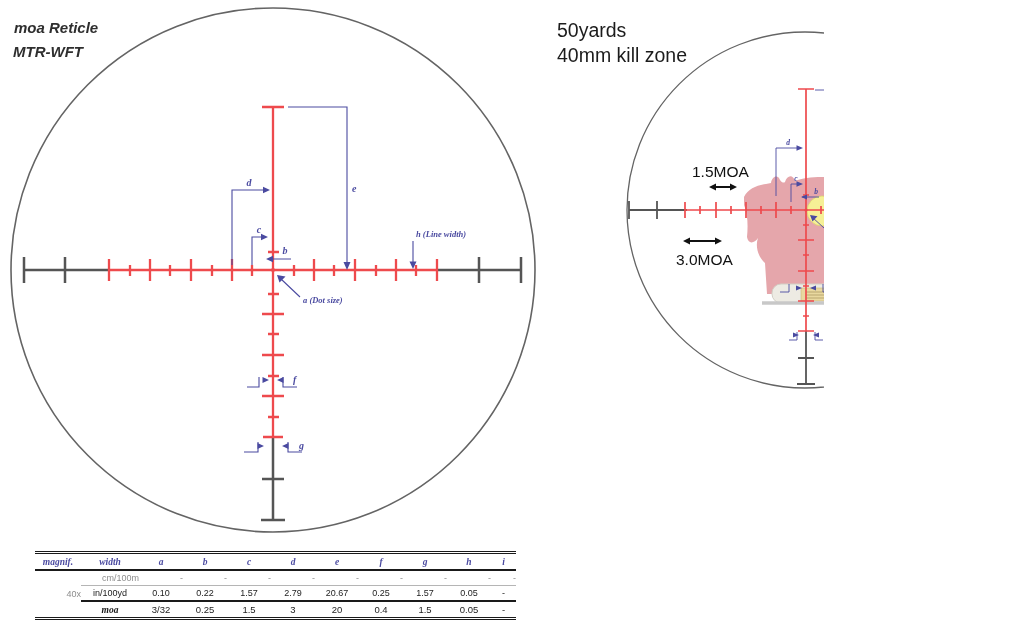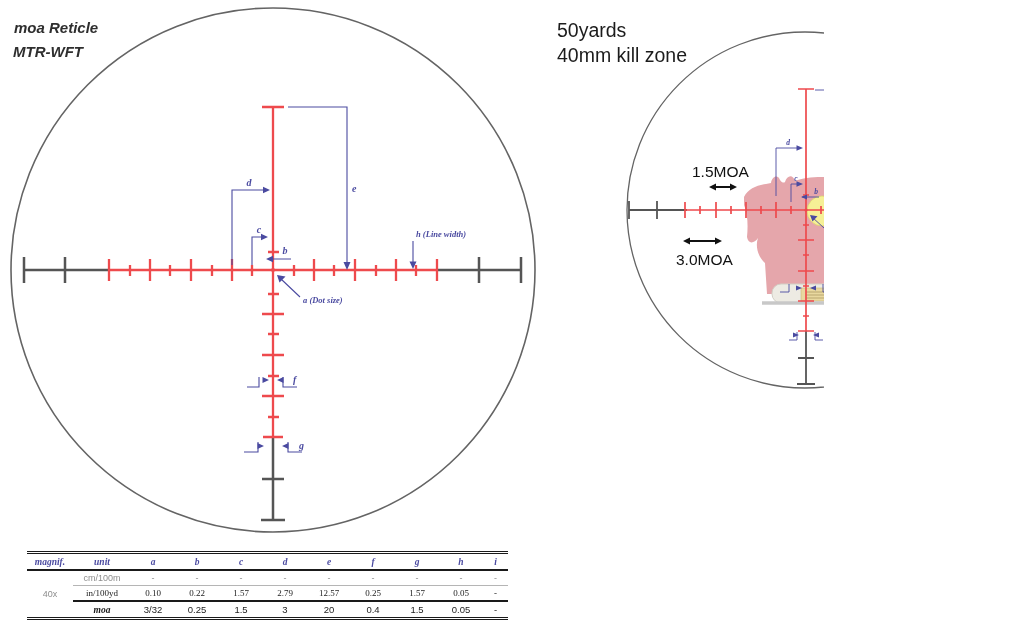--- a/index.html
+++ b/index.html
@@ -32,29 +32,29 @@
 
   
   .rat{fill:var(--rat-pink,#e5a6ab);}
   .killzone{fill:var(--killzone-yellow,#f6f096);stroke:#ddd36e;stroke-width:0.8;}
   .plat{stroke:var(--platform-gray,#c8c8c8);stroke-width:3.5;fill:none;}
   .can{fill:#edebe3;stroke:#d2cfc5;stroke-width:1;}
   .can-label{fill:#e9d89f;stroke:#c9b87c;stroke-width:0.6;}
   .can-lines{stroke:#a8925c;stroke-width:0.7;fill:none;}
 
   
-  .spec-table{position:absolute;left:27px;top:551px;width:481px;border-collapse:collapse;
+  .spec-table{position:absolute;left:35px;top:551px;width:481px;border-collapse:collapse;
               table-layout:fixed;text-align:center;
               border-top:3px double #1a1a1a;border-bottom:3px double #1a1a1a;}
   .spec-table th{font:italic 700 9.5px "Liberation Serif",serif;color:var(--table-blue,#4a4aa0);
                  border-bottom:2px solid #1a1a1a;padding:3px 0 2px;font-weight:700;}
   .spec-table td{font:400 9px "Liberation Sans",sans-serif;color:#222;padding:2px 0;}
   .magnif-cell,.unit-cell{font:italic 400 9px "Liberation Serif",serif;color:#8d8d8d;}
-  .row-cm td{border-bottom:1px solid #b5b5b5;color:#8d8d8d;}
-  .row-in td{border-bottom:2px solid #1a1a1a;font-family:Liberation Serif, serif;}
+  .row-cm td{border-bottom:1px solid #b5b5b5;color:#8d8d8d;text-align:right;}
+  .row-in td{border-bottom:2px solid #1a1a1a;}
   .row-moa td{font-weight:400;font-size:9.5px;}
   .row-moa .unit-cell{font:italic 700 9.5px "Liberation Serif",serif;color:#1a1a1a;}
   .magnif-cell{border-bottom:none !important;}
 </style>
 </head>
 <body>
 
 <div class="stage">
 
 <svg width="1024" height="636" viewBox="0 0 1024 636">
@@ -136,21 +136,21 @@
         <col style="width:44px">
     <col style="width:44px">
         <col style="width:44px">
         <col style="width:44px">
         <col style="width:44px">
     <col style="width:25px">
   </colgroup>
   <thead>
     <tr>
       <th>magnif.</th>
-      <th>unit</th>
+      <th>width</th>
       <th>a</th>
       <th>b</th>
       <th>c</th>
       <th>d</th>
       <th>e</th>
       <th>f</th>
       <th>g</th>
       <th>h</th>
       <th>i</th>
     </tr>
@@ -168,21 +168,21 @@
       <td>-</td>
       <td>-</td>
       <td>-</td>
     </tr>
     <tr class="row-in">
       <td class="unit-cell">in/100yd</td>
       <td>0.10</td>
       <td>0.22</td>
       <td>1.57</td>
       <td>2.79</td>
-      <td>12.57</td>
+      <td>20.67</td>
       <td>0.25</td>
       <td>1.57</td>
       <td>0.05</td>
       <td>-</td>
     </tr>
     <tr class="row-moa">
       <td class="unit-cell">moa</td>
       <td>3/32</td>
       <td>0.25</td>
       <td>1.5</td>

